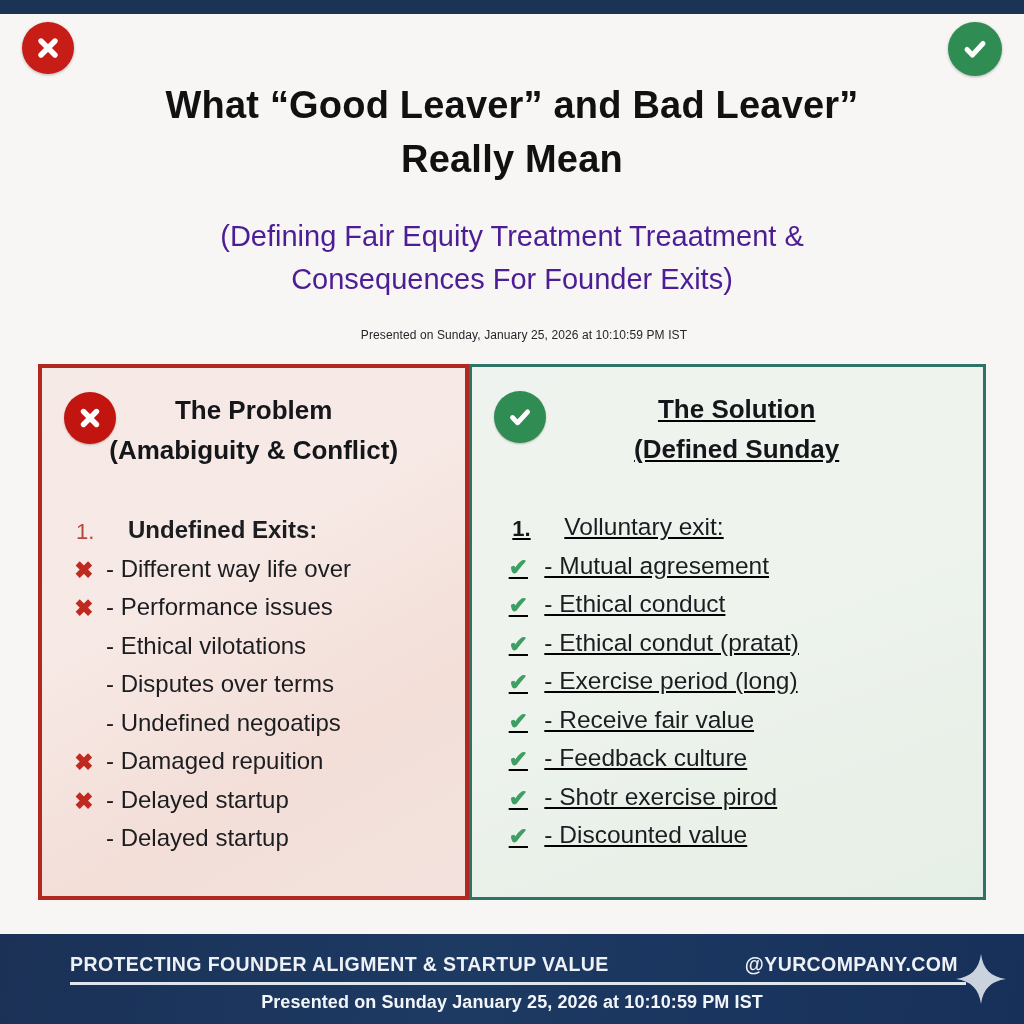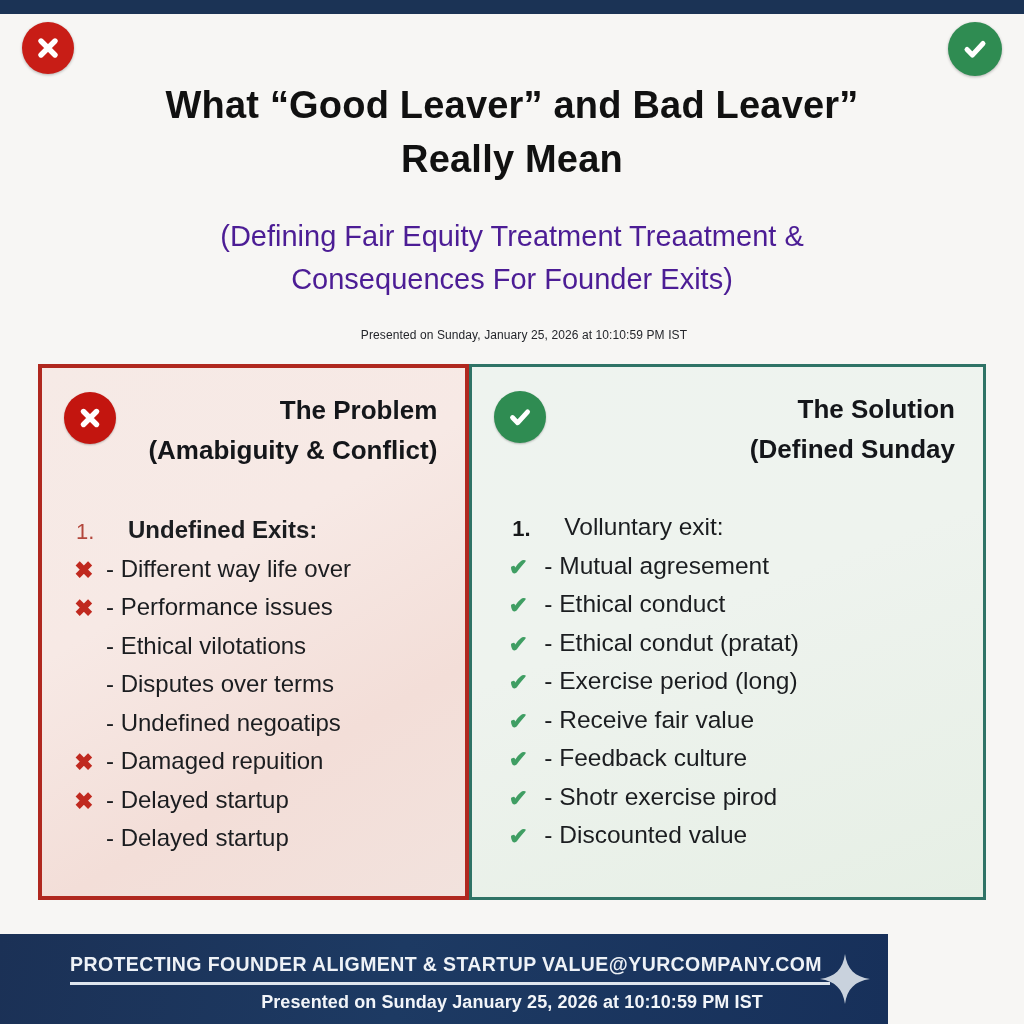--- a/index.html
+++ b/index.html
@@ -99,25 +99,26 @@
     padding: 22px 20px 18px 20px;
   }
   .panel-problem {
     border: 4px solid #b0281f;
     background: linear-gradient(150deg, #f6eae6 0%, #f7e9e5 38%, #f3ded8 70%, #f2e2dd 100%);
   }
   .panel-solution {
     width: 547px;
     border: 3px solid #2f7366;
     background: linear-gradient(160deg, #eef3ef 0%, #eef3ee 45%, #e6efe5 100%);
+    text-decoration: underline;
   }
   .panel-head {
     position: relative;
     min-height: 96px;
-    text-align: right;
+    text-align: center;
   }
   .panel-badge {
     position: absolute;
     left: 2px;
     top: 2px;
     width: 52px; height: 52px;
     border-radius: 50%;
     display: flex;
     align-items: center;
     justify-content: center;
@@ -180,21 +181,21 @@
     font-weight: bold;
     font-size: 24px;
     padding-left: 8px;
   }
   .panel-solution .ptext { font-size: 24.5px; }
 
   
   .footer {
     position: absolute;
     left: 0; bottom: 0;
-    width: 888px;
+    width: 1024px;
     height: 90px;
     background: linear-gradient(100deg, #1b3156 0%, #1d3a63 45%, #17305a 100%);
     overflow: hidden;
   }
   .footer-row {
     position: absolute;
     top: 19px;
     left: 70px;
     right: 60px;
     display: flex;

